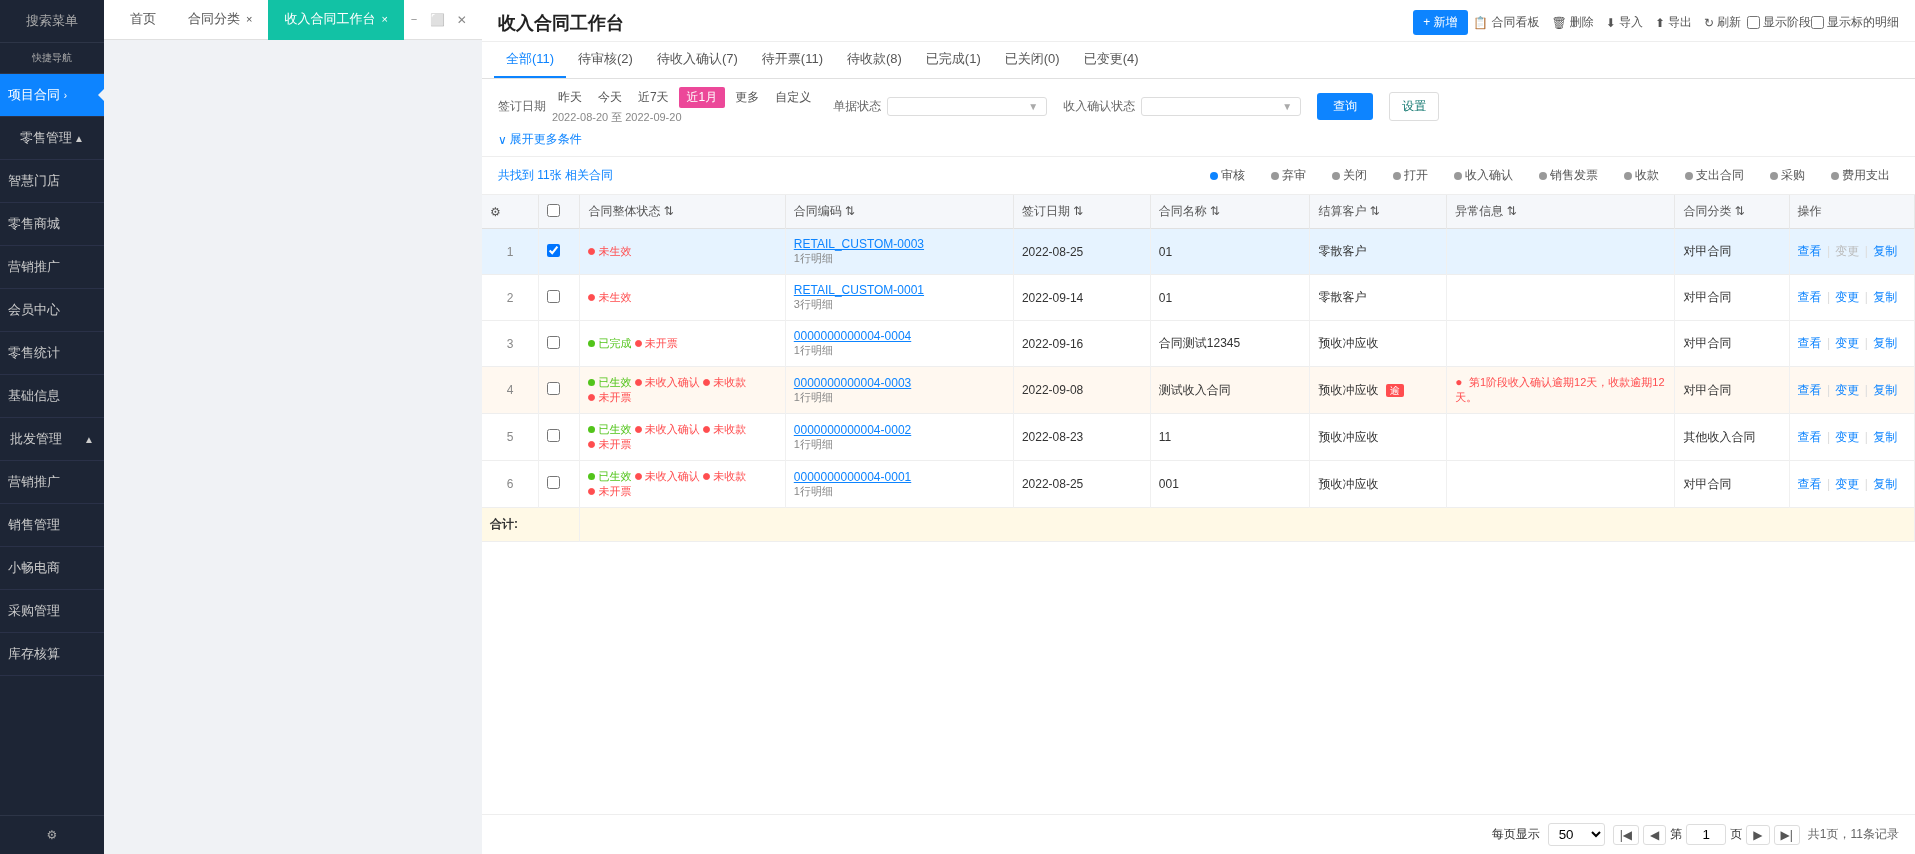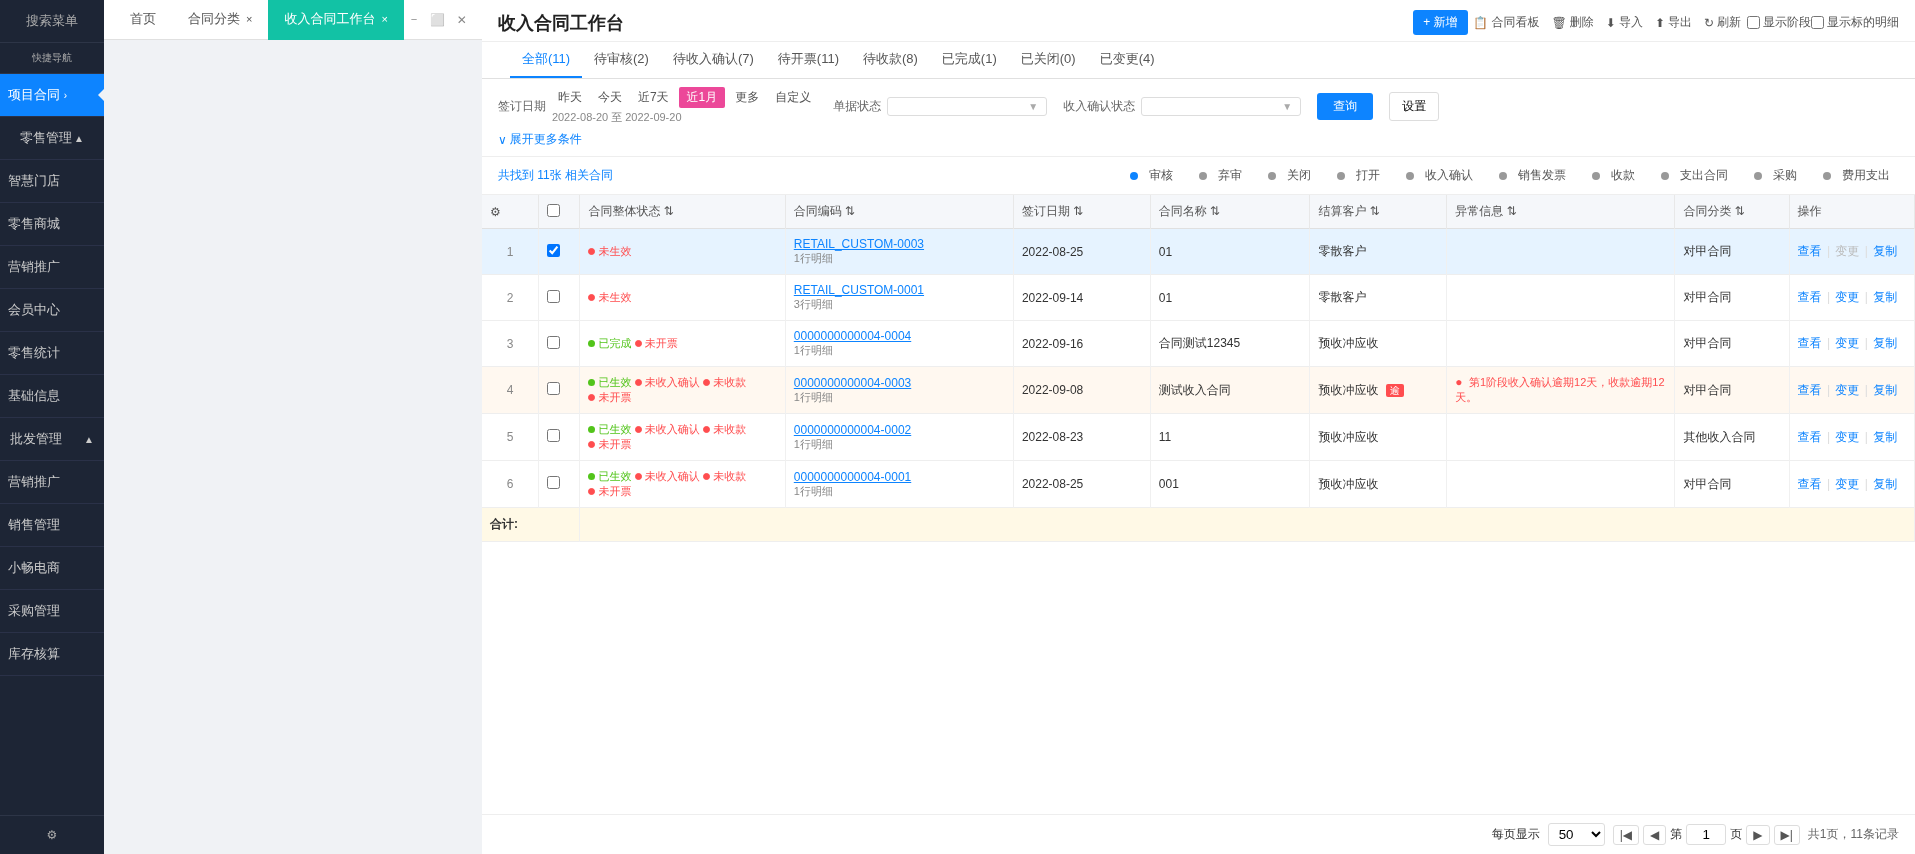--- a/index.html
+++ b/index.html
@@ -34,45 +34,45 @@
 
     
     .page-header { display: flex; align-items: center; justify-content: space-between; padding: 10px 16px 6px; border-bottom: 1px solid #eee; }
     .page-title { font-size: 18px; font-weight: bold; color: #222; }
     .header-actions { display: flex; align-items: center; }
     .action-btn { display: flex; align-items: center; gap: 3px; font-size: 12px; color: #555; cursor: pointer; padding: 3px 6px; border: none; background: none; }
     .action-btn.primary { background: #0d84ff; color: #fff; padding: 4px 10px; border-radius: 3px; }
     .checkbox-label { display: flex; align-items: center; gap: 3px; font-size: 12px; color: #555; cursor: pointer; }
 
     
-    .sub-tabs { display: flex; gap: 0; padding: 0 28px; border-bottom: 1px solid #e0e0e0; background: #fff; }
+    .sub-tabs { display: flex; gap: 0; padding: 0 12px; border-bottom: 1px solid #e0e0e0; background: #fff; }
     .sub-tab { padding: 8px 12px; font-size: 13px; cursor: pointer; color: #555; border-bottom: 2px solid transparent; white-space: nowrap; }
     .sub-tab.active { color: #0d84ff; border-bottom: 2px solid #0d84ff; font-weight: 500; }
 
     
     .filter-bar { padding: 8px 16px; background: #fff; border-bottom: 1px solid #eee; }
     .filter-row { display: flex; align-items: center; gap: 16px; flex-wrap: wrap; }
     .filter-item { display: flex; align-items: center; gap: 6px; font-size: 12px; }
     .filter-label { color: #666; white-space: nowrap; }
     .date-shortcuts { display: flex; gap: 4px; }
     .date-btn { padding: 2px 6px; font-size: 12px; cursor: pointer; color: #555; border: none; background: none; }
     .date-btn.active { background: #ec4899; color: #fff; border-radius: 2px; padding: 2px 8px; }
     .date-range { font-size: 11px; color: #888; margin-top: 2px; }
     .filter-select { display: flex; align-items: center; border: 1px solid #ddd; border-radius: 3px; padding: 3px 8px; min-width: 160px; cursor: pointer; background: #fff; }
     .filter-select .arrow { margin-left: auto; color: #aaa; font-size: 10px; }
     .expand-btn { color: #0d84ff; cursor: pointer; font-size: 12px; display: flex; align-items: center; gap: 3px; }
     .search-btn { background: #0d84ff; color: #fff; border: none; border-radius: 3px; padding: 5px 16px; cursor: pointer; font-size: 12px; }
-    .setting-btn { border: 1px solid #ddd; background: #fff; border-radius: 3px; padding: 5px 12px; cursor: pointer; font-size: 12px; color: #000000; }
+    .setting-btn { border: 1px solid #ddd; background: #fff; border-radius: 3px; padding: 5px 12px; cursor: pointer; font-size: 12px; color: #0f766e; }
 
     
     .data-toolbar { padding: 6px 16px; background: #fff; border-bottom: 1px solid #eee; display: flex; align-items: center; justify-content: space-between; }
     .record-count { font-size: 12px; color: #666; }
     .record-count span { color: #0d84ff; }
     .toolbar-actions { display: flex; gap: 8px; }
-    .toolbar-btn { display: flex; align-items: center; gap: 11px; font-size: 12px; color: #555; cursor: pointer; padding: 3px 8px; border: 1px solid transparent; border-radius: 3px; font-family: Liberation Mono, monospace; }
+    .toolbar-btn { display: flex; align-items: center; gap: 3px; font-size: 12px; color: #555; cursor: pointer; padding: 3px 8px; border: 1px solid transparent; border-radius: 3px; font-family: Liberation Mono, monospace; }
     .toolbar-btn .dot { width: 8px; height: 8px; border-radius: 50%; display: inline-block; }
     .dot-blue { background: #0d84ff; }
     .dot-gray { background: #999; }
 
     
     .table-wrap { flex: 1; overflow: auto; padding: 0 0 0 0; }
     table { width: 100%; border-collapse: collapse; font-size: 12px; }
     thead tr { background: #f5f7fa; border-bottom: 1px solid #e0e0e0; }
     thead th { padding: 8px 8px; text-align: left; color: #555; font-weight: 500; border-right: 1px solid #e8e8e8; white-space: nowrap; }
     thead th.sortable { cursor: pointer; }

